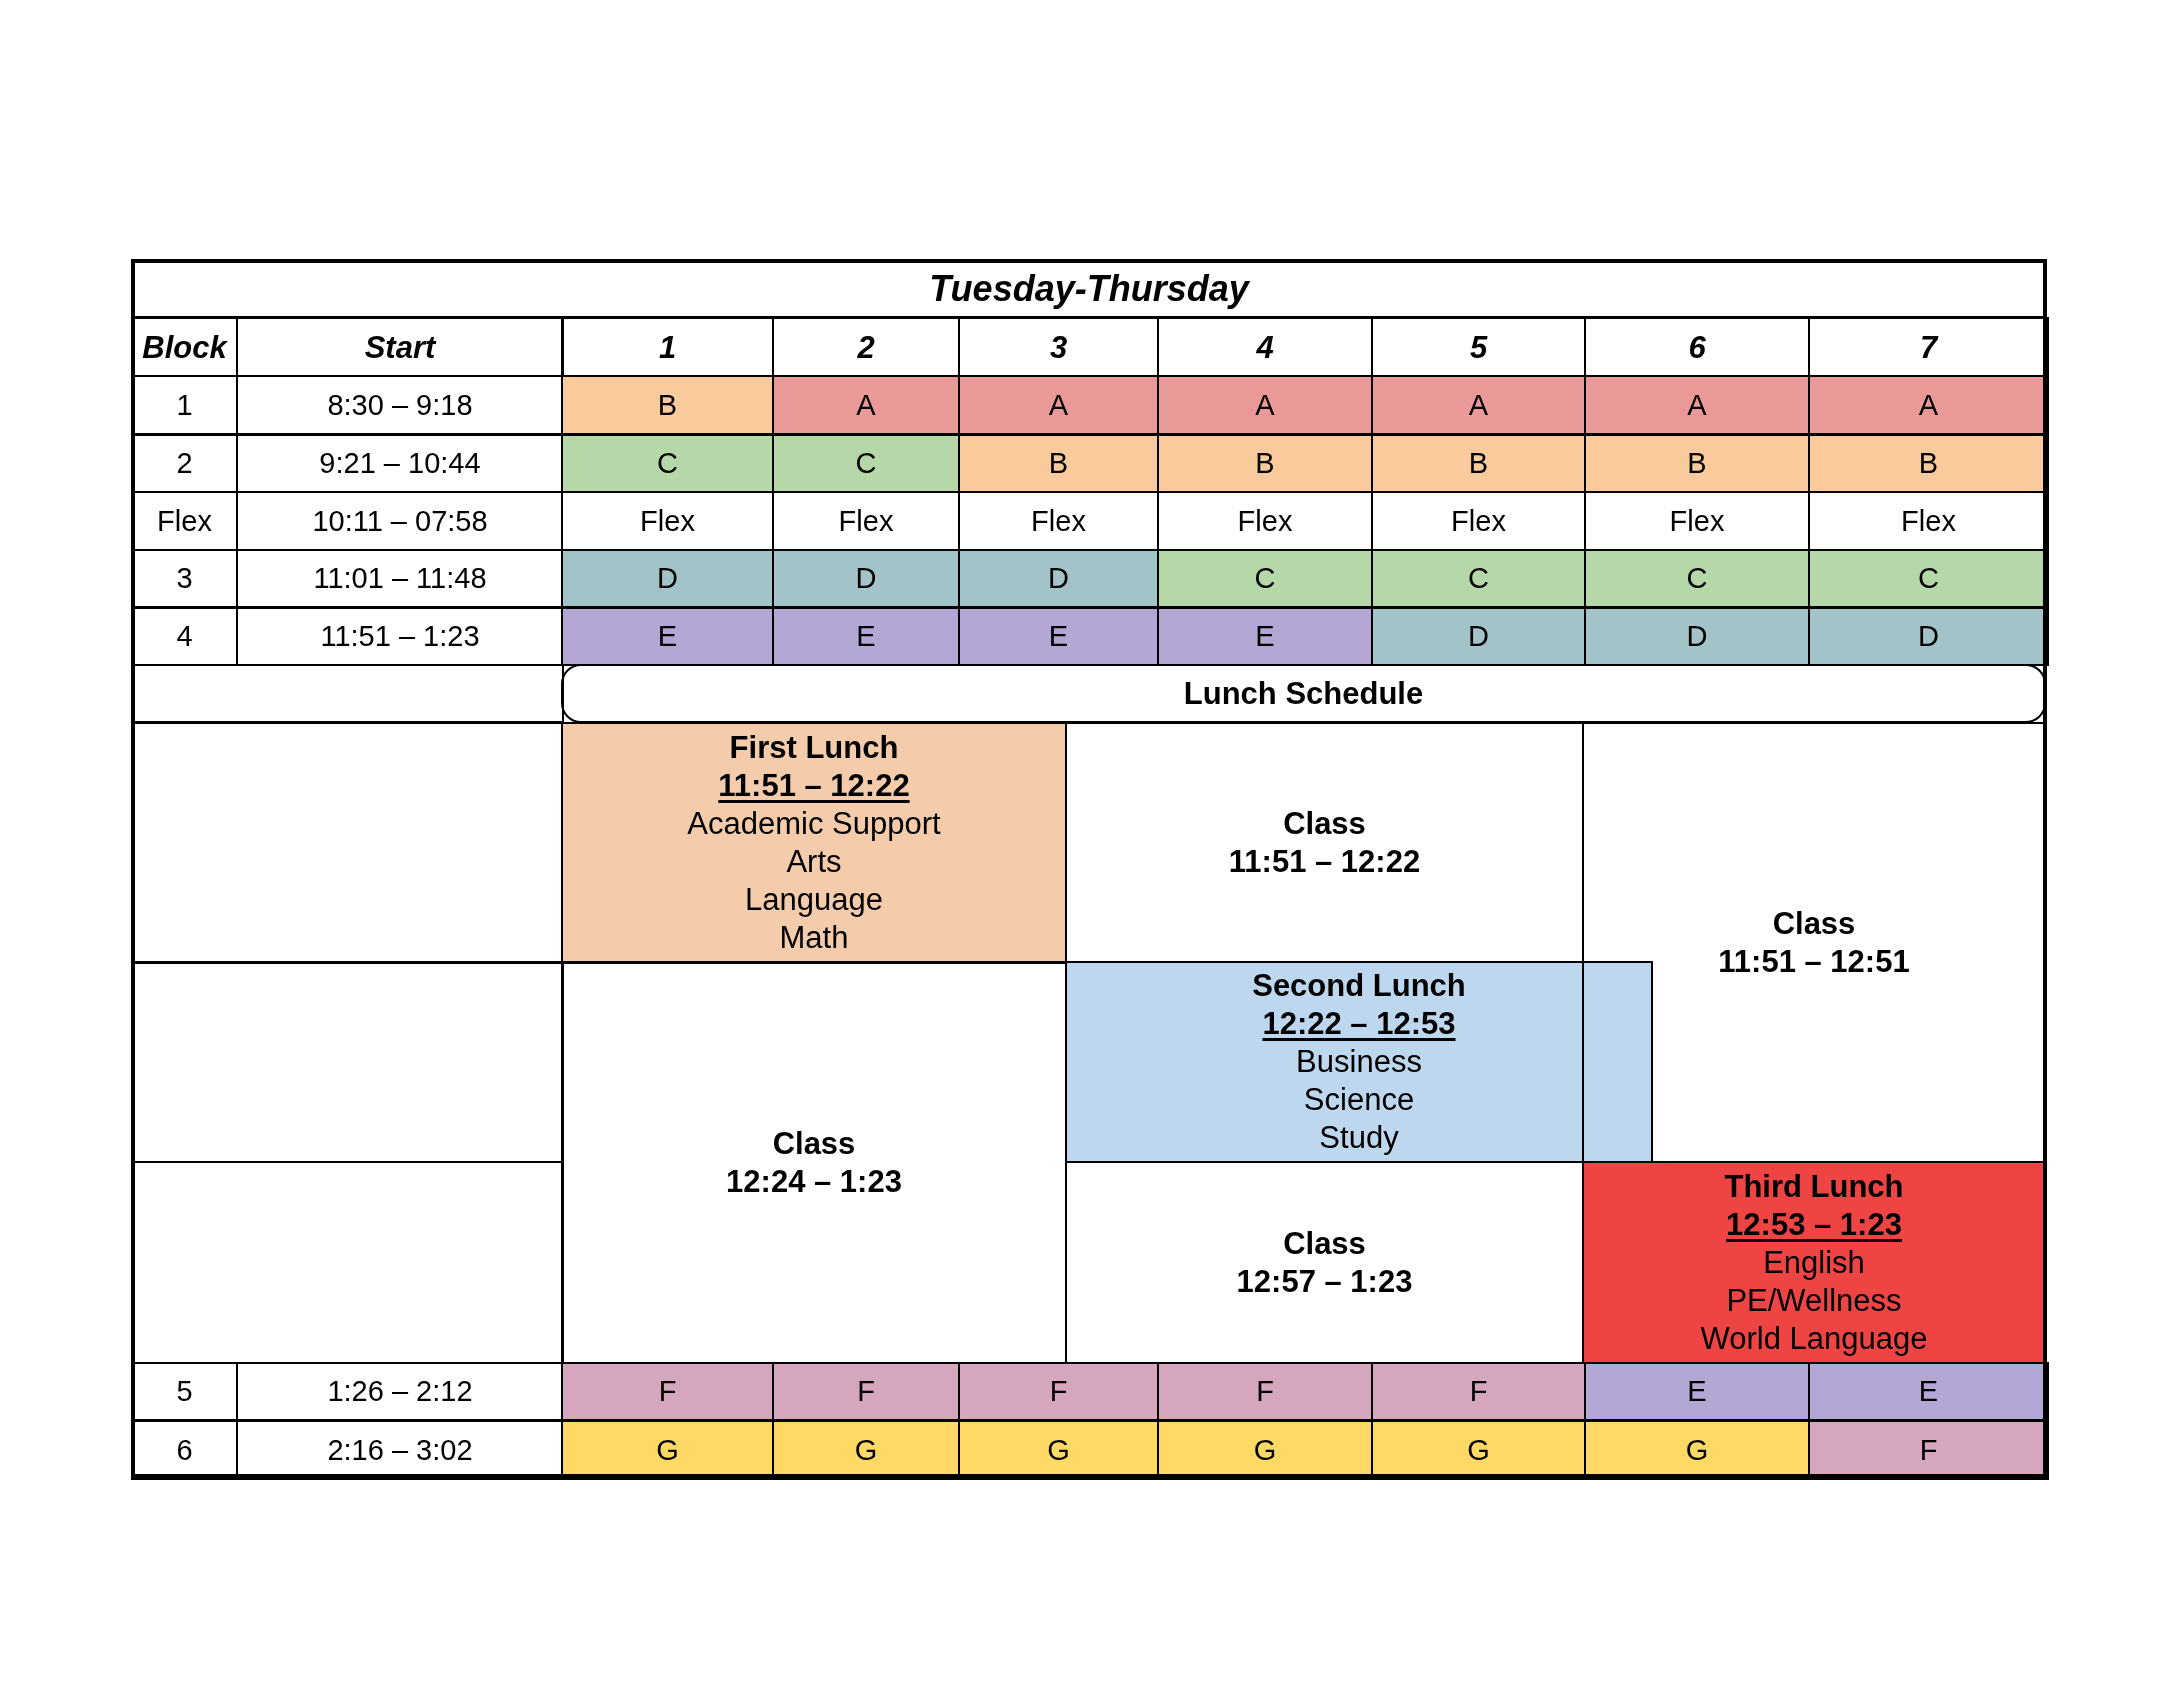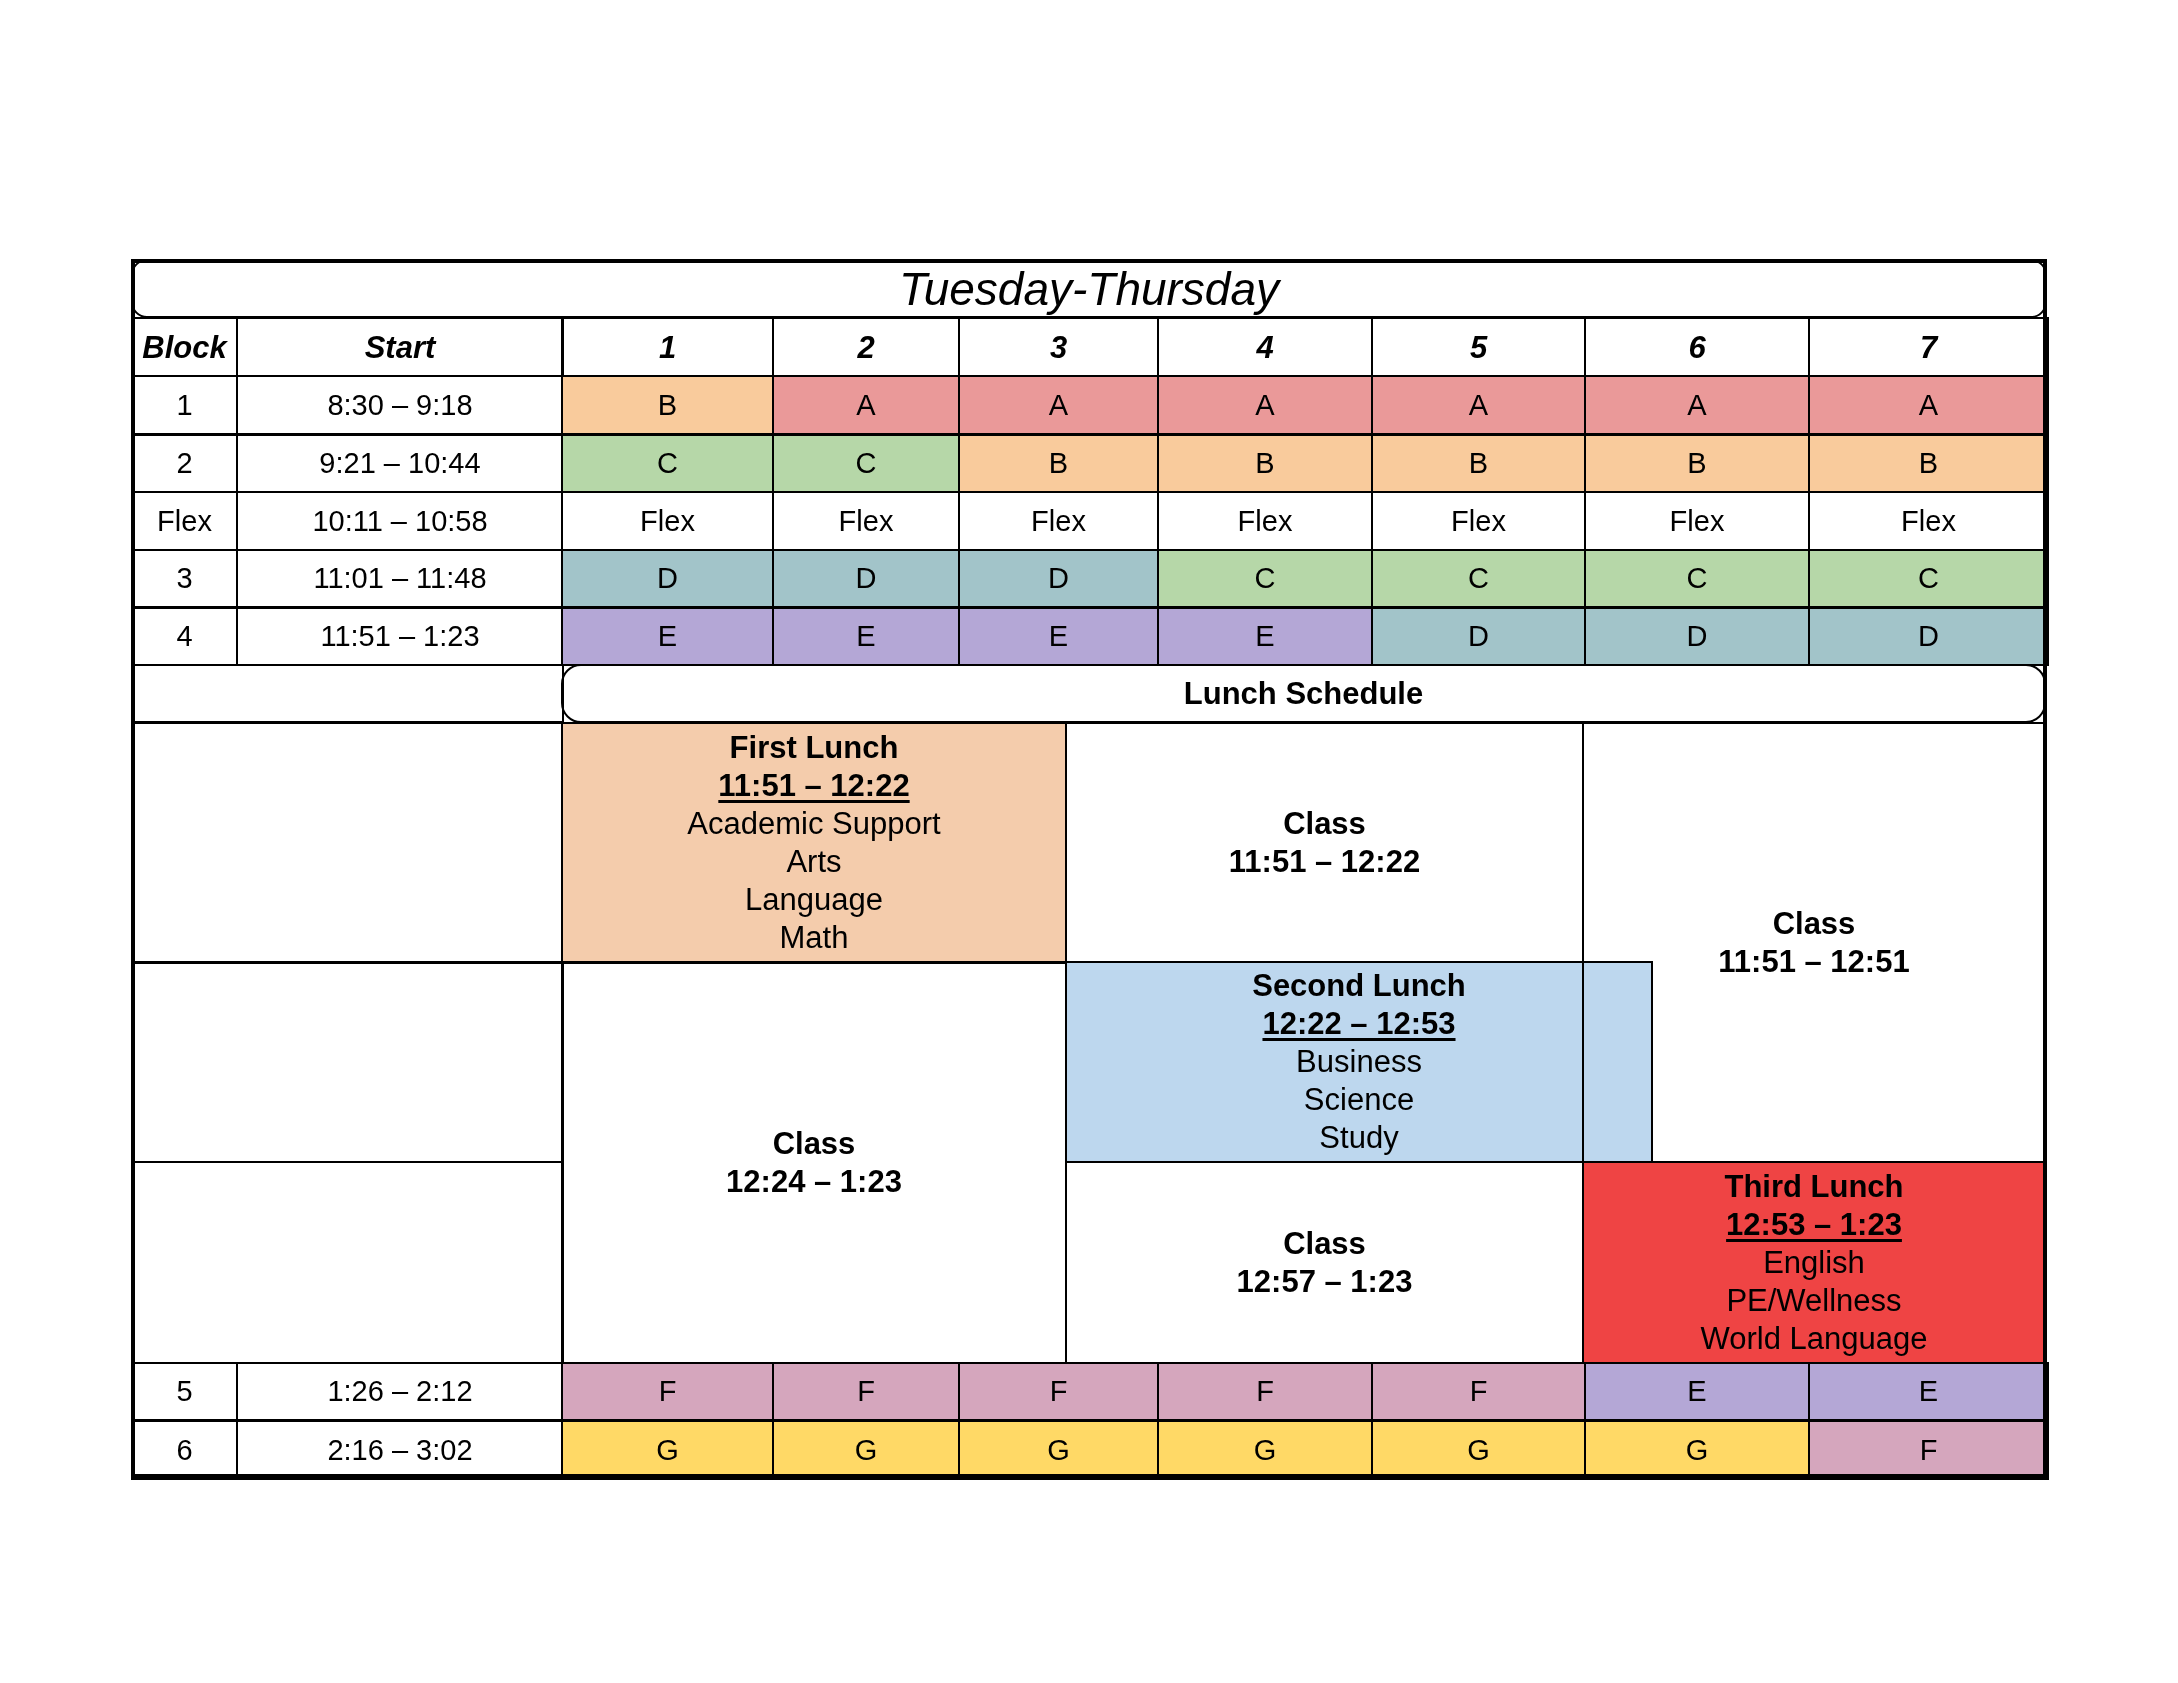--- a/index.html
+++ b/index.html
@@ -1,21 +1,21 @@
 <!DOCTYPE html>
 <html><head>
 <meta charset="utf-8">
 <style>
   html, body { margin:0; padding:0; background:#ffffff; }
   body { width:2178px; height:1683px; position:relative; overflow:hidden;
          font-family:"Liberation Sans", "DejaVu Sans", sans-serif; color:#000; }
   .cell { position:absolute; box-sizing:border-box; border:2px solid #000;
           display:flex; align-items:center; justify-content:center; text-align:center;
           font-size:29px; line-height:1.0; }
-  .title { font-style:italic; font-weight:normal; font-size:46px;border-radius:16px; }
+  .title { font-style:italic; font-weight:bold; font-size:36px; }
   .hdr { font-style:italic; font-weight:bold; font-size:31px; }
   .lunch-hdr { font-weight:bold; font-size:31px; }
   .stack { flex-direction:column; font-size:31px; line-height:38px; }
   .stack .b { font-weight:bold; }
   .stack .u { font-weight:bold; text-decoration:underline; text-underline-offset:4px; }
   .outer { position:absolute; left:131px; top:259px; width:1916px; height:1219px;
            border:4px solid #000; box-sizing:border-box; pointer-events:none; }
 </style>
 </head>
 <body>
@@ -49,21 +49,21 @@
       <div class="cell " style="left: 131px; top: 434px; width: 107px; height: 59px;">2</div>
       <div class="cell " style="left: 236px; top: 434px; width: 328px; height: 59px;">9:21 – 10:44</div>
       <div class="cell " style="left: 561px; top: 434px; width: 213px; height: 59px; background: rgb(182, 215, 168);">C</div>
       <div class="cell " style="left: 772px; top: 434px; width: 188px; height: 59px; background: rgb(182, 215, 168);">C</div>
       <div class="cell " style="left: 958px; top: 434px; width: 201px; height: 59px; background: rgb(249, 203, 156);">B</div>
       <div class="cell " style="left: 1157px; top: 434px; width: 216px; height: 59px; background: rgb(249, 203, 156);">B</div>
       <div class="cell " style="left: 1371px; top: 434px; width: 215px; height: 59px; background: rgb(249, 203, 156);">B</div>
       <div class="cell " style="left: 1584px; top: 434px; width: 226px; height: 59px; background: rgb(249, 203, 156);">B</div>
       <div class="cell " style="left: 1808px; top: 434px; width: 241px; height: 59px; background: rgb(249, 203, 156);">B</div>
       <div class="cell " style="left: 131px; top: 491px; width: 107px; height: 60px;">Flex</div>
-      <div class="cell " style="left: 236px; top: 491px; width: 328px; height: 60px;">10:11 – 10:58</div>
+      <div class="cell " style="left: 236px; top: 491px; width: 328px; height: 60px;">10:11 – 07:58</div>
       <div class="cell " style="left: 561px; top: 491px; width: 213px; height: 60px; background: rgb(255, 255, 255);">Flex</div>
       <div class="cell " style="left: 772px; top: 491px; width: 188px; height: 60px; background: rgb(255, 255, 255);">Flex</div>
       <div class="cell " style="left: 958px; top: 491px; width: 201px; height: 60px; background: rgb(255, 255, 255);">Flex</div>
       <div class="cell " style="left: 1157px; top: 491px; width: 216px; height: 60px; background: rgb(255, 255, 255);">Flex</div>
       <div class="cell " style="left: 1371px; top: 491px; width: 215px; height: 60px; background: rgb(255, 255, 255);">Flex</div>
       <div class="cell " style="left: 1584px; top: 491px; width: 226px; height: 60px; background: rgb(255, 255, 255);">Flex</div>
       <div class="cell " style="left: 1808px; top: 491px; width: 241px; height: 60px; background: rgb(255, 255, 255);">Flex</div>
       <div class="cell " style="left: 131px; top: 549px; width: 107px; height: 59px;">3</div>
       <div class="cell " style="left: 236px; top: 549px; width: 328px; height: 59px;">11:01 – 11:48</div>
       <div class="cell " style="left: 561px; top: 549px; width: 213px; height: 59px; background: rgb(162, 196, 201);">D</div>

